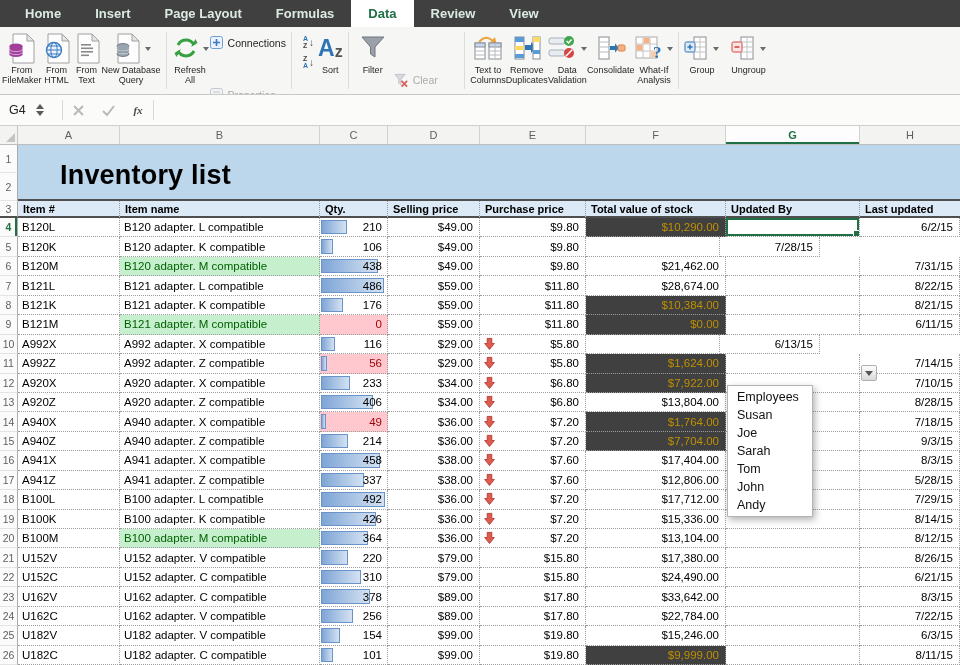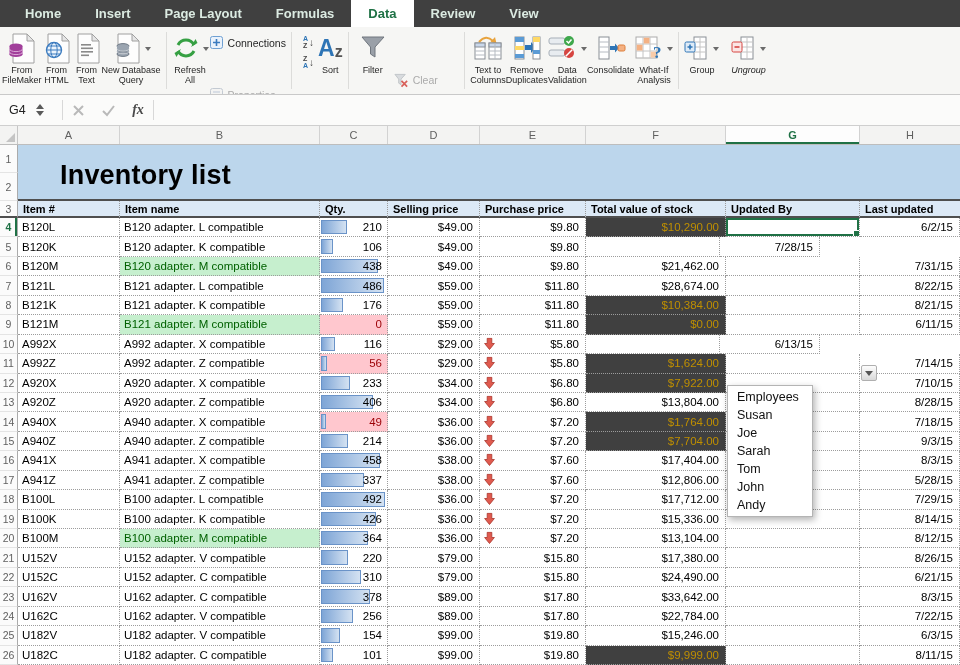--- a/index.html
+++ b/index.html
@@ -34,21 +34,21 @@
 
   
   .fbar { height:31px; background:#FBFBFA; border-bottom:1px solid #CFCFCF; display:flex; align-items:stretch; }
   .namebox { width:62px; display:flex; align-items:center; padding-left:9px; font-size:12.5px; color:#222; }
   .stepper { display:flex; flex-direction:column; gap:2px; margin-left:10px; }
   .stepper i { width:0; height:0; border-left:4px solid transparent; border-right:4px solid transparent; }
   .stepper .up { border-bottom:5px solid #5a5a5a; }
   .stepper .dn { border-top:5px solid #5a5a5a; }
   .fdiv { width:1px; background:#D8D8D8; margin:5px 0; }
   .fico { display:flex; align-items:center; justify-content:center; width:30px; }
-  .fx { font-family:"Liberation Serif", serif; font-style:italic; font-weight:bold; font-size:14px; color:#4a4a4a; }
+  .fx { font-family:"Liberation Serif", serif; font-style:italic; font-weight:bold; font-size:11px; color:#4a4a4a; }
   .finput { flex:1; background:#FBFBFA; }
 
   
   .colhead { height:19px; background:#F3F3F2; border-bottom:1px solid #BDBDBD; display:flex; }
   .corner { width:18px; border-right:1px solid #C6C6C6; position:relative; }
   .corner::after { content:""; position:absolute; right:2px; bottom:2px; width:0; height:0;
     border-bottom:9px solid #C4C4C4; border-left:9px solid transparent; }
   .ch { display:flex; align-items:center; justify-content:center; font-size:11px; color:#5f5f5f;
     border-right:1px solid #D2D2D2; cursor:default; }
   .ch.active { color:#1F7145; font-weight:bold; background:#FDFDFD; box-shadow:inset 0 -2px 0 #1F7145; }
@@ -369,21 +369,21 @@
         <svg width="26" height="26" viewBox="0 0 26 26">
           <rect x="10" y="2" width="12" height="22" fill="#fff" stroke="#8A8F96"></rect>
           <path d="M10 7 h12 M10 12 h12 M10 17 h12 M16 2 v22" stroke="#C4C4C4"></path>
           <rect x="1" y="7" width="10" height="10" rx="1.5" fill="#DEEBF7" stroke="#2E75B6"></rect>
           <path d="M6 9.5 v5 M3.5 12 h5" stroke="#2E75B6" stroke-width="1.6"></path>
         </svg>
         <i class="caret"></i>
       </span>
       <span class="lbl">Group</span>
     </div>
-    <div class="rbtn" style="width:58px;font-style:italic;">
+    <div class="rbtn" style="width:58px;">
       <span class="ic caretrow">
         <svg width="26" height="26" viewBox="0 0 26 26">
           <rect x="10" y="2" width="12" height="22" fill="#fff" stroke="#8A8F96"></rect>
           <path d="M10 7 h12 M10 12 h12 M10 17 h12 M16 2 v22" stroke="#C4C4C4"></path>
           <rect x="1" y="7" width="10" height="10" rx="1.5" fill="#FBE5E4" stroke="#D64541"></rect>
           <path d="M3.5 12 h5" stroke="#D64541" stroke-width="1.6"></path>
         </svg>
         <i class="caret"></i>
       </span>
       <span class="lbl">Ungroup</span>

